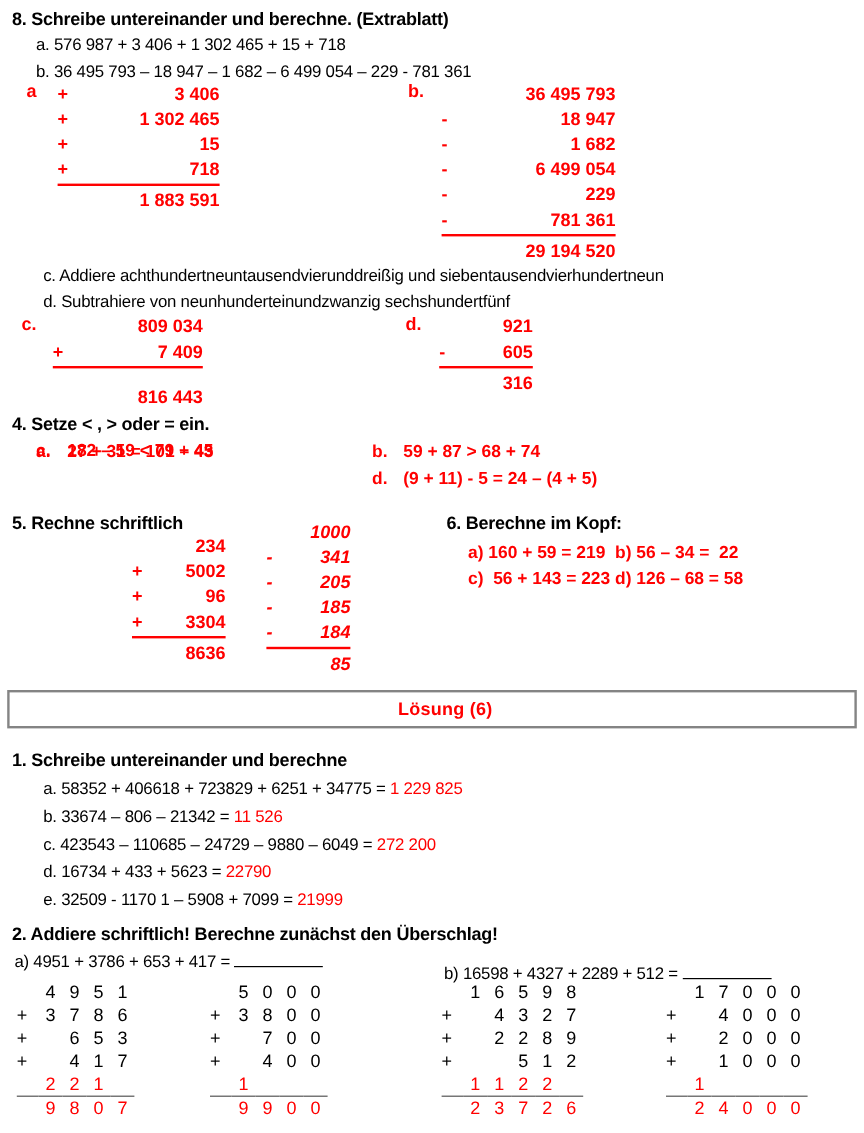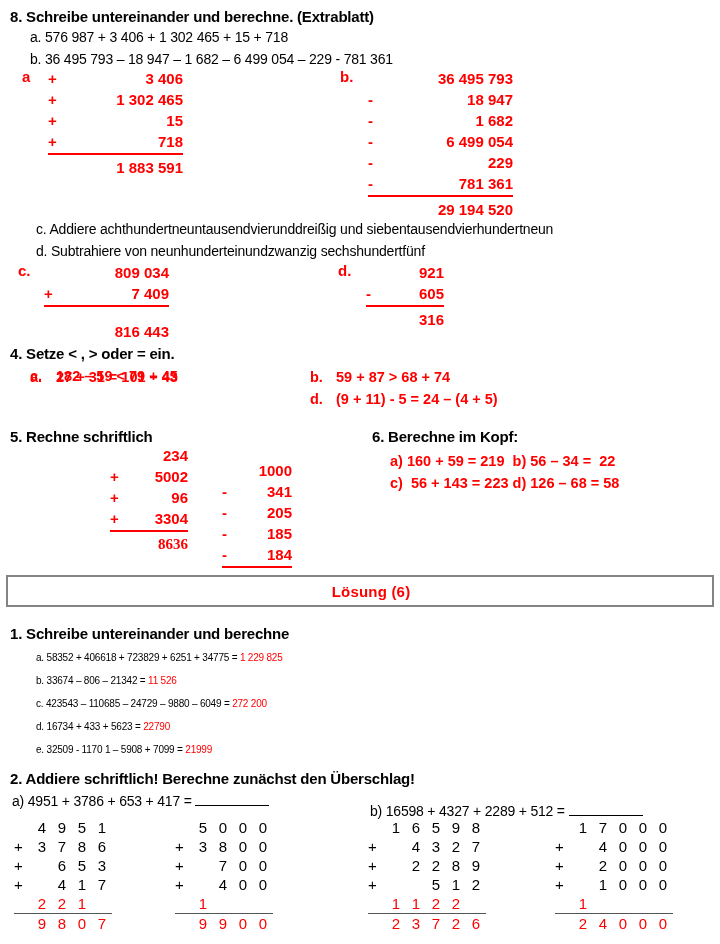--- a/index.html
+++ b/index.html
@@ -63,21 +63,21 @@
   .ruled { border-bottom: 2px solid #ff0000; padding-bottom: 1px; }
 
   
   .cmp { font-size: 14.5px; line-height: 22px; color: #ff0000; }
   .cmp .lbl { display: inline-block; width: 22px; }
 
   
   .kopf { font-size: 14.5px; line-height: 22px; color: #ff0000; white-space: pre; }
 
   
-  .list1 { font-size: 10px; line-height: 23px; letter-spacing: -0.2px; }
+  .list1 { font-size: 14px; line-height: 23px; letter-spacing: -0.2px; }
 
   
   .colblock { font-size: 15px; }
   .colblock table { border-collapse: collapse; }
   .colblock td {
     text-align: center;
     padding: 0;
     height: 19px;
     line-height: 19px;
     width: 20px;
@@ -225,27 +225,27 @@
     <span class="num">5002</span>
   </div>
   <div class="row">
     <span class="op">+</span>
     <span class="num">96</span>
   </div>
   <div class="row ruled">
     <span class="op">+</span>
     <span class="num">3304</span>
   </div>
-  <div class="row" style="padding-top:2px;font-family:Liberation Serif, serif;">
+  <div class="row" style="padding-top:2px;">
     <span class="op"></span>
     <span class="num">8636</span>
   </div>
 </div>
 
-<div class="abs stack red bold" style="left:222px; top:460px; width:70px;">
+<div class="abs stack red bold" style="left:222px; top:433px; width:70px;font-style:italic;">
   <div class="row">
     <span class="op"></span>
     <span class="num">1000</span>
   </div>
   <div class="row">
     <span class="op">-</span>
     <span class="num">341</span>
   </div>
   <div class="row">
     <span class="op">-</span>

